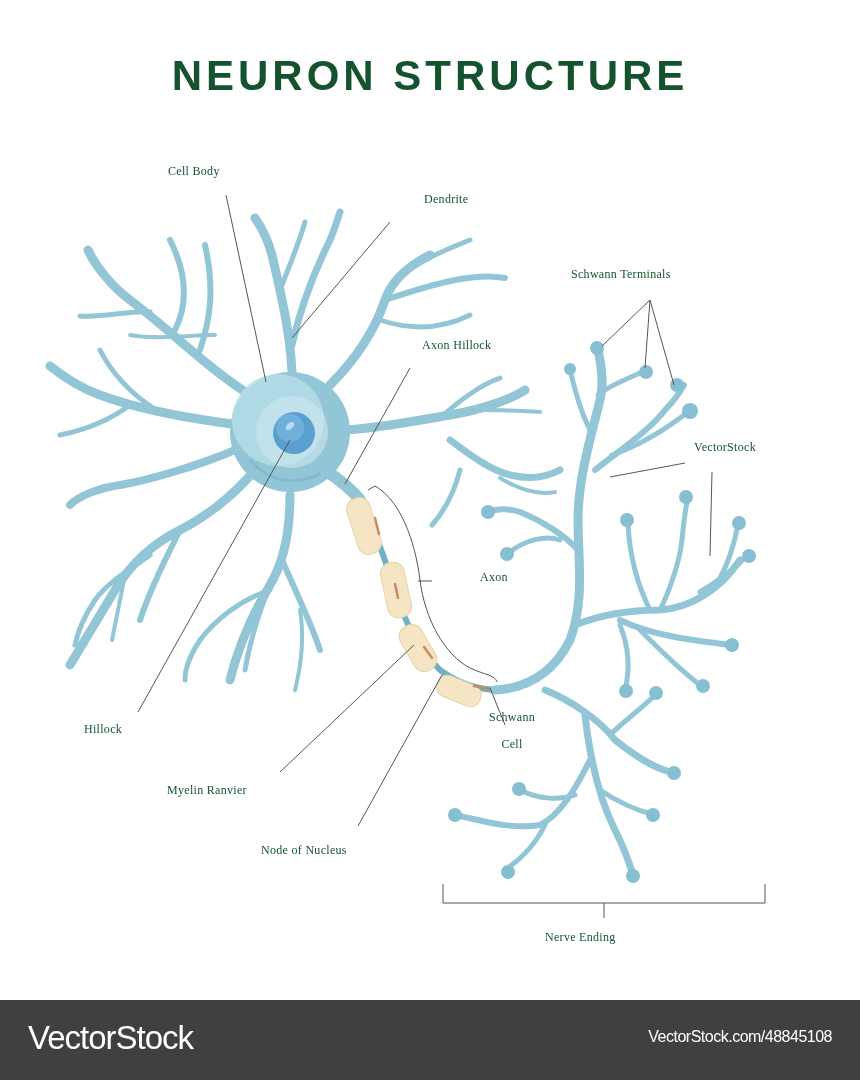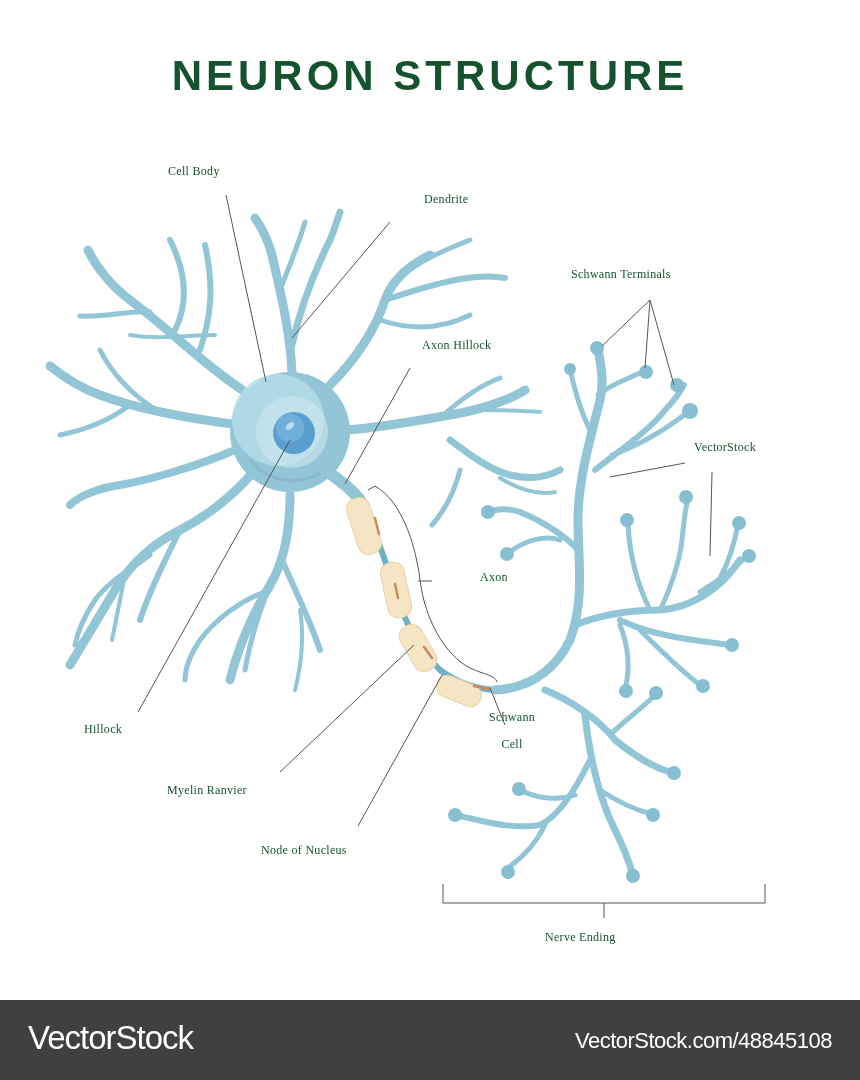--- a/index.html
+++ b/index.html
@@ -3,21 +3,21 @@
 <meta charset="utf-8">
 <style>
   html, body { margin:0; padding:0; background:#ffffff; }
   body { width:860px; height:1080px; position:relative; overflow:hidden; font-family:"DejaVu Sans", sans-serif; }
   .title { position:absolute; left:0; width:860px; top:52px; text-align:center; font-family:Liberation Sans, sans-serif; font-weight:bold; font-size:42px; letter-spacing:4px; color:#14532d; }
   .lbl { position:absolute; font-family:Liberation Serif, serif; font-size:12px; color:#14532d; white-space:nowrap; letter-spacing:0.3px; }
   .lbl.center { text-align:center; }
   svg.diagram { position:absolute; left:0; top:0; }
   .footer { position:absolute; left:0; top:1000px; width:860px; height:80px; background:#404040; }
   .brand { position:absolute; left:28px; top:19px; color:#ffffff; font-family:"Liberation Sans", sans-serif; font-size:33px; letter-spacing:-1px; }
-  .ref { position:absolute; right:28px; top:28px; color:#ffffff; font-family:"Liberation Sans", sans-serif; font-size:22px; letter-spacing:-0.5px; }
+  .ref { position:absolute; right:28px; top:28px; color:#ffffff; font-family:"Liberation Sans", sans-serif; font-size:16px; letter-spacing:-0.5px; }
 </style>
 </head>
 <body>
 
 <div class="title">NEURON STRUCTURE</div>
 
 <svg class="diagram" width="860" height="1000" viewBox="0 0 860 1000">
 
   <g fill="none" stroke="#92c6d6" stroke-linecap="round">
 

